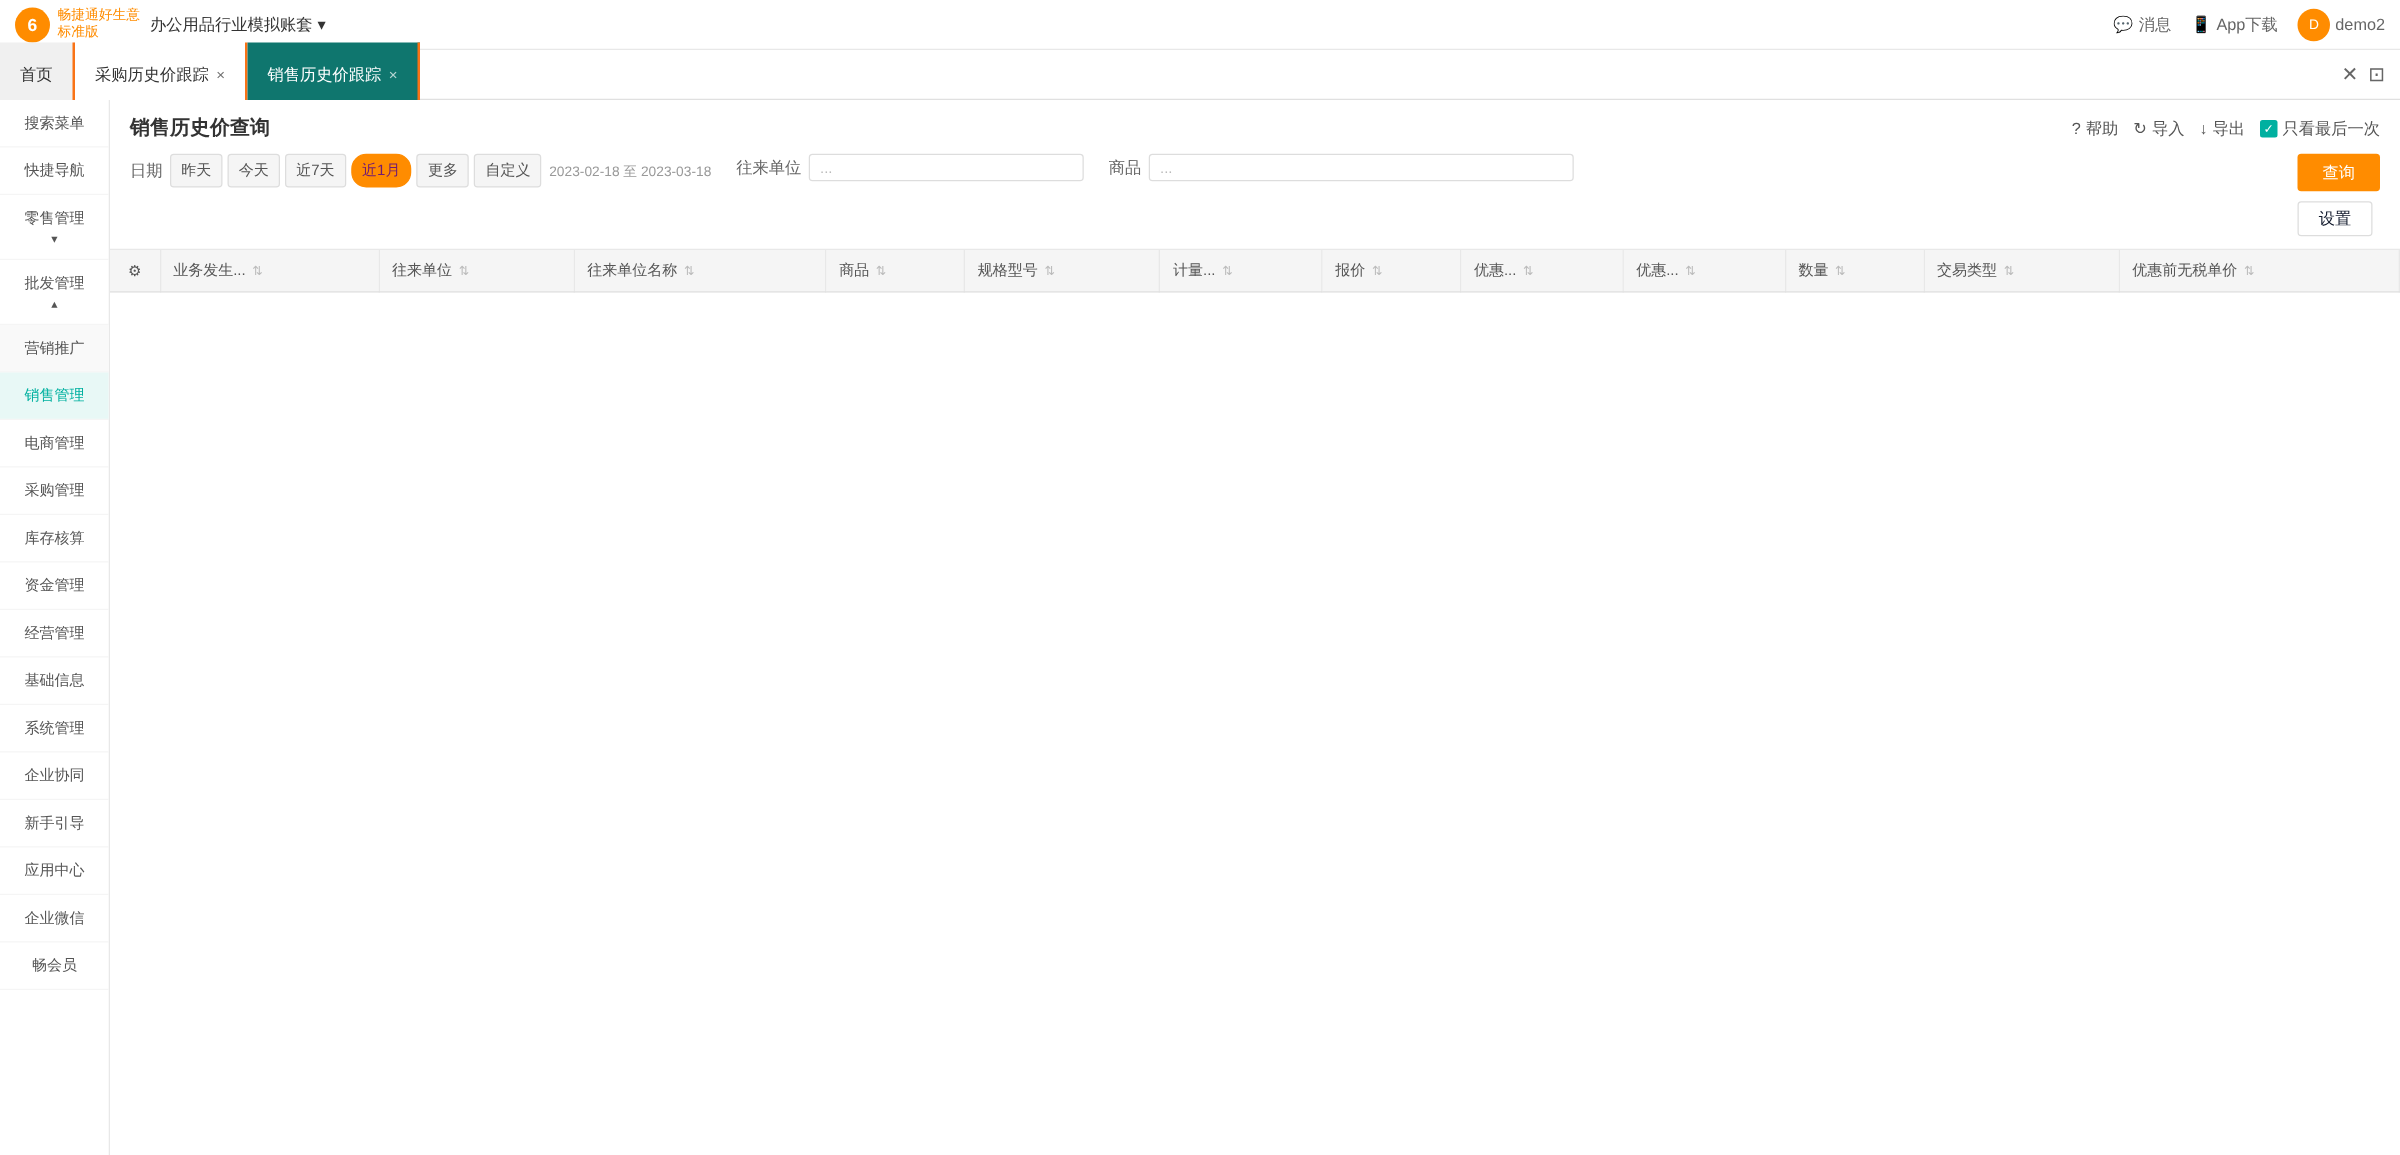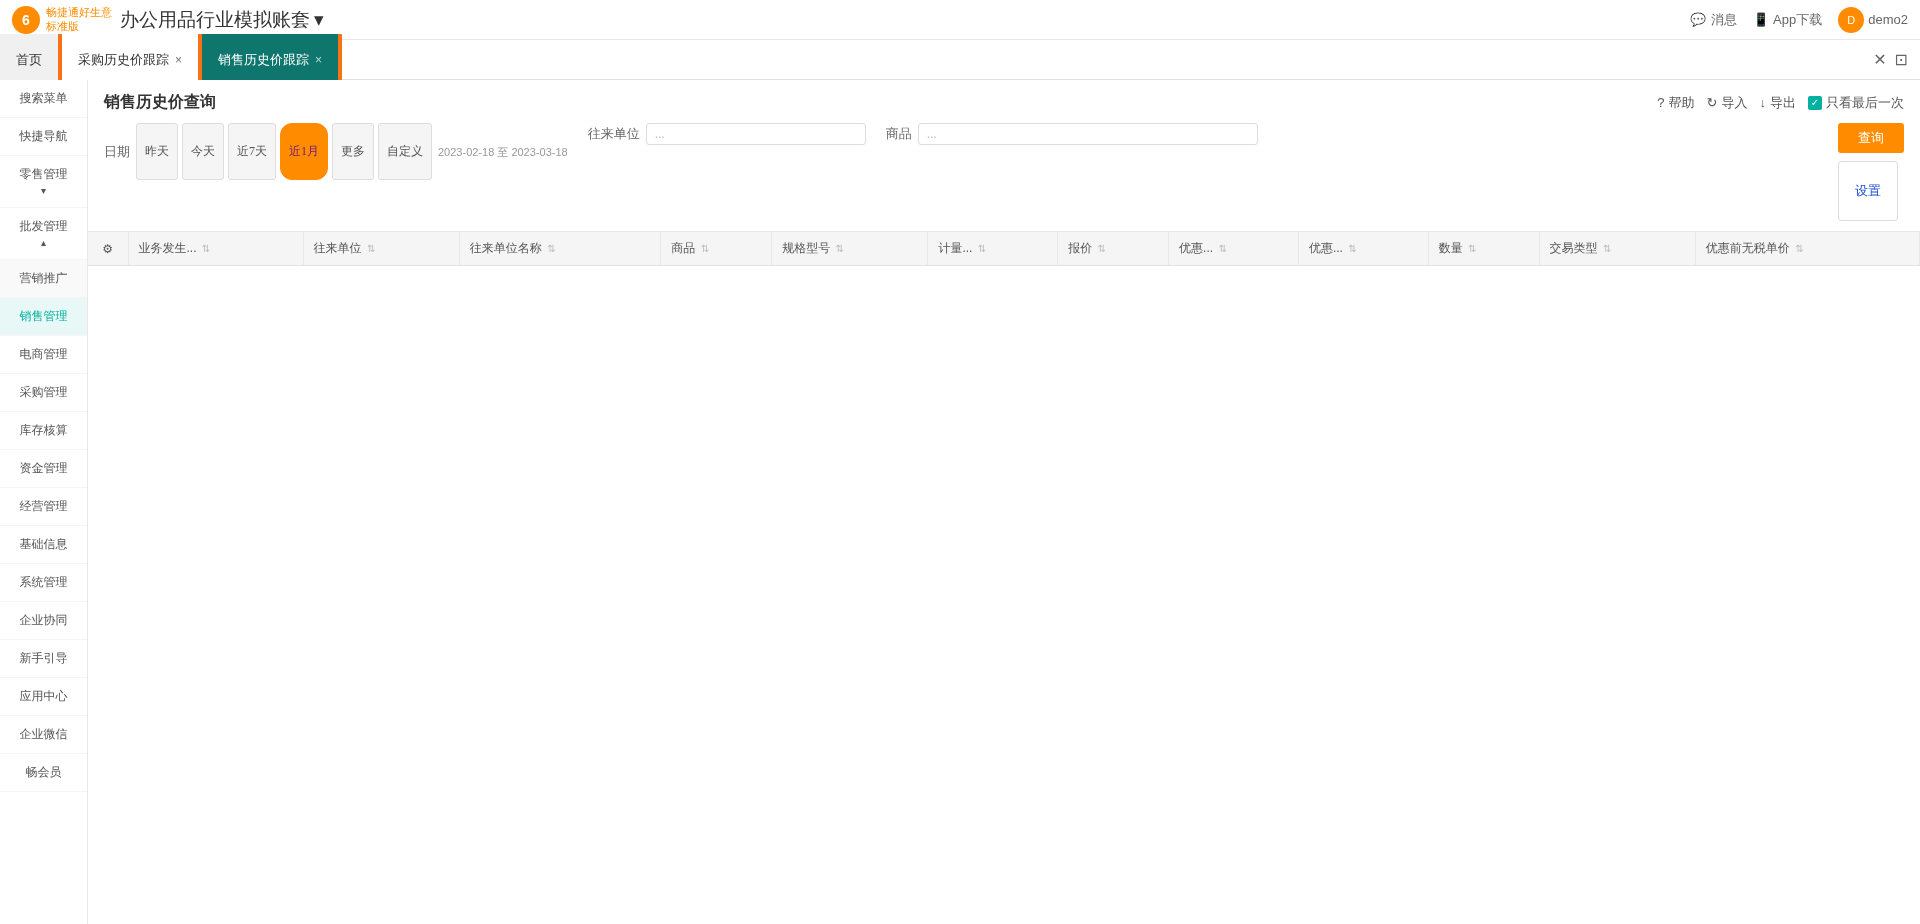--- a/index.html
+++ b/index.html
@@ -4,29 +4,29 @@
   <style>
     * { margin: 0; padding: 0; box-sizing: border-box; }
     body { font-family: 'Microsoft YaHei', Arial, sans-serif; font-size: 13px; background: #f5f5f5; color: #333; width: 1920px; height: 924px; overflow: hidden; display: flex; flex-direction: column; }
 
     
     .top-bar { height: 40px; background: #fff; display: flex; align-items: center; justify-content: space-between; padding: 0 12px; border-bottom: 1px solid #e8e8e8; flex-shrink: 0; }
     .top-bar-left { display: flex; align-items: center; gap: 8px; }
     .logo-area { display: flex; align-items: center; gap: 6px; }
     .logo-icon { width: 28px; height: 28px; background: #ff8c00; border-radius: 50%; display: flex; align-items: center; justify-content: center; color: white; font-size: 14px; font-weight: bold; }
     .logo-text { font-size: 11px; color: #ff8c00; line-height: 1.2; }
-    .top-center { display: flex; align-items: flex-end; gap: 8px; color: #666; font-size: 19px; }
+    .top-center { display: flex; align-items: flex-end; gap: 8px; color: #666; font-size: 13px; }
     .dropdown-btn { display: flex; align-items: center; gap: 4px; cursor: pointer; color: #333; }
     .top-bar-right { display: flex; align-items: center; gap: 16px; color: #666; font-size: 13px; }
     .top-right-item { display: flex; align-items: center; gap: 4px; cursor: pointer; }
     .avatar { width: 26px; height: 26px; border-radius: 50%; background: #ff8c00; display: flex; align-items: center; justify-content: center; color: white; font-size: 11px; }
 
     
     .tab-bar { height: 40px; background: #fff; display: flex; align-items: center; border-bottom: 1px solid #e0e0e0; flex-shrink: 0; padding-left: 0; }
-    .tab { height: 52px; padding: 0 16px; display: flex; align-items: center; gap: 6px; cursor: pointer; font-size: 13px; color: #666; border-right: 4px solid #f97316; white-space: nowrap; }
+    .tab { height: 52px; padding: 0 16px; display: flex; align-items: center; gap: 6px; cursor: pointer; font-size: 13px; color: #666; border-right: 2px solid #f97316; white-space: nowrap; }
     .tab.home { background: #f0f0f0; color: #333; }
     .tab.active { background: #0f766e; color: #fff; }
     .tab.inactive { background: #fff; color: #333; }
     .tab-close { font-size: 12px; cursor: pointer; opacity: 0.7; }
     .tab-bar-actions { margin-left: auto; display: flex; align-items: center; gap: 8px; padding-right: 12px; }
     .tab-action-btn { cursor: pointer; color: #666; font-size: 16px; }
 
     
     .main-layout { display: flex; flex: 1; overflow: hidden; }
 
@@ -46,26 +46,26 @@
     .page-actions { display: flex; align-items: center; gap: 12px; font-size: 13px; color: #555; }
     .page-action { display: flex; align-items: center; gap: 4px; cursor: pointer; }
     .only-last-check { display: flex; align-items: center; gap: 4px; }
     .checkbox-on { width: 14px; height: 14px; border-radius: 2px; background: #00b0a0; display: flex; align-items: center; justify-content: center; color: white; font-size: 10px; }
 
     
     .filter-row { display: flex; align-items: flex-start; gap: 20px; padding-bottom: 10px; flex-wrap: wrap; }
     .filter-group { display: flex; align-items: center; gap: 6px; flex-wrap: wrap; }
     .filter-label { color: #666; font-size: 13px; white-space: nowrap; }
     .date-btns { display: flex; gap: 4px; align-items: center; flex-wrap: wrap; }
-    .date-btn { padding: 19px 8px; border-radius: 3px; cursor: pointer; font-size: 12px; color: #555; background: #f5f5f5; border: 1px solid #ddd; font-family: Liberation Serif, serif; }
+    .date-btn { padding: 4px 8px; border-radius: 3px; cursor: pointer; font-size: 12px; color: #555; background: #f5f5f5; border: 1px solid #ddd; }
     .date-btn.active { background: #ff8c00; color: #701a75; border-color: #ff8c00; border-radius: 12px; }
     .date-range { font-size: 11px; color: #999; margin-top: 2px; }
     .filter-input { border: 1px solid #ddd; border-radius: 3px; padding: 3px 8px; font-size: 12px; color: #333; background: #fff; min-width: 200px; cursor: pointer; display: flex; align-items: center; justify-content: space-between; }
     .query-btn { background: #ff8c00; color: #fff; border: none; padding: 6px 20px; border-radius: 3px; cursor: pointer; font-size: 13px; }
-    .settings-btn { background: #fff; color: #1d4ed8; border: 1px solid #ddd; padding: 20px 16px; border-radius: 3px; cursor: pointer; font-size: 13px; margin-top: 4px; }
+    .settings-btn { background: #fff; color: #0f172a; border: 1px solid #ddd; padding: 4px 16px; border-radius: 3px; cursor: pointer; font-size: 13px; margin-top: 4px; }
     .filter-actions { display: flex; flex-direction: column; gap: 4px; align-items: flex-start; margin-left: auto; }
 
     
     .table-container { flex: 1; overflow: auto; background: #fff; margin: 0; }
     table { width: 100%; border-collapse: collapse; font-size: 12px; }
     thead tr { background: #f5f5f5; }
     th { padding: 8px 10px; text-align: left; border-bottom: 1px solid #e0e0e0; border-right: 1px solid #e8e8e8; color: #555; font-weight: normal; white-space: nowrap; cursor: pointer; user-select: none; }
     th .sort-icon { display: inline-block; margin-left: 2px; color: #bbb; font-size: 10px; }
     th:first-child { width: 40px; text-align: center; }
     .empty-state { display: flex; flex-direction: column; align-items: center; justify-content: center; padding: 80px 0; }

